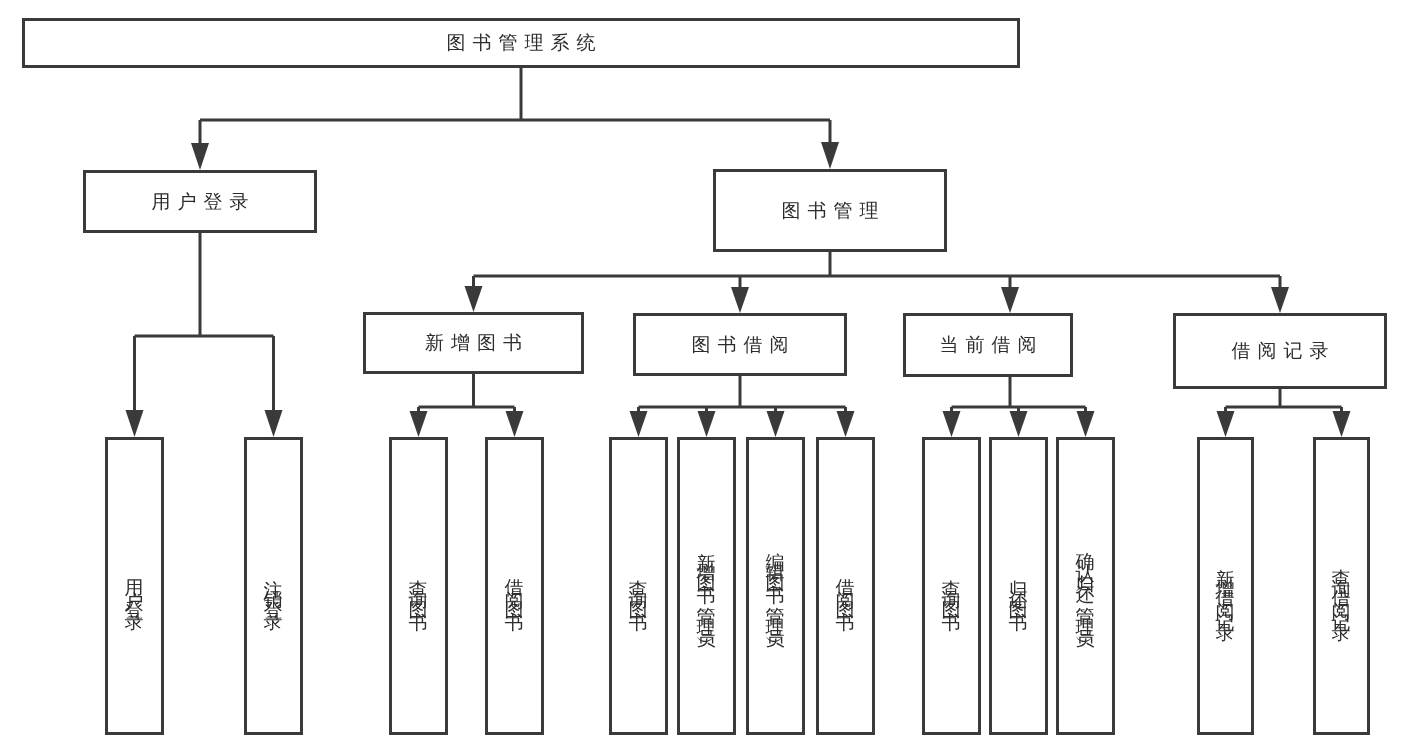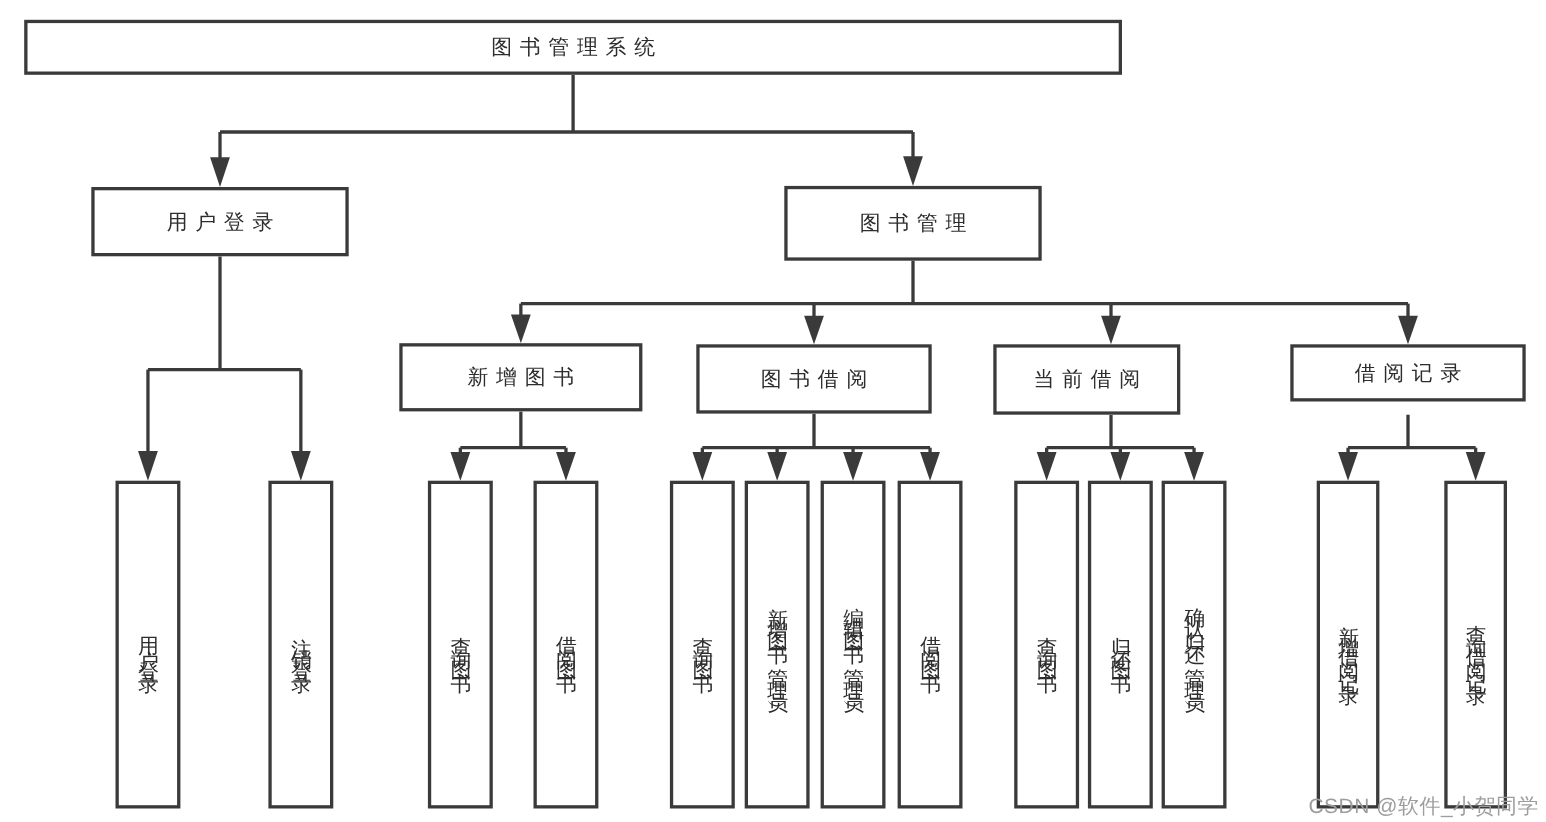--- a/index.html
+++ b/index.html
@@ -31,25 +31,25 @@
     writing-mode:vertical-rl;
     text-orientation:mixed;
     letter-spacing:11px;
     text-indent:0;
     font-size:19px;
     line-height:1;
   }
   
   .b-root       {left:22px;  top:18px;  width:998px; height:50px;text-align:right;}
   .b-userlogin  {left:83px;  top:170px; width:234px; height:63px;}
-  .b-bookmgmt   {left:713px; top:169px; width:234px; height:68px;}
+  .b-bookmgmt   {left:713px; top:169px; width:234px; height:83px;}
   .b-newbooks   {left:363px; top:312px; width:221px; height:62px;}
   .b-borrow     {left:633px; top:313px; width:214px; height:63px;}
   .b-current    {left:903px; top:313px; width:170px; height:64px;}
-  .b-records    {left:1173px;top:313px; width:214px; height:52px;}
+  .b-records    {left:1173px;top:313px; width:214px; height:76px;}
   
   .leaf{top:437px;width:59px;height:298px;}
   .l1 {left:105px;}
   .l2 {left:244px;}
   .l3 {left:389px;}
   .l4 {left:485px;}
   .l5 {left:609px;}
   .l6 {left:677px;}
   .l7 {left:746px;}
   .l8 {left:816px;}
@@ -206,15 +206,14 @@
   <div class="node leaf l11">
     <span class="lbl">确认归还（管理员）</span>
   </div>
   <div class="node leaf l12">
     <span class="lbl">新增借阅记录</span>
   </div>
   <div class="node leaf l13">
     <span class="lbl">查询借阅记录</span>
   </div>
 
-  <div class="watermark">CSDN @软件_小贺同学</div>
 
 </div>
 
 </body></html>

